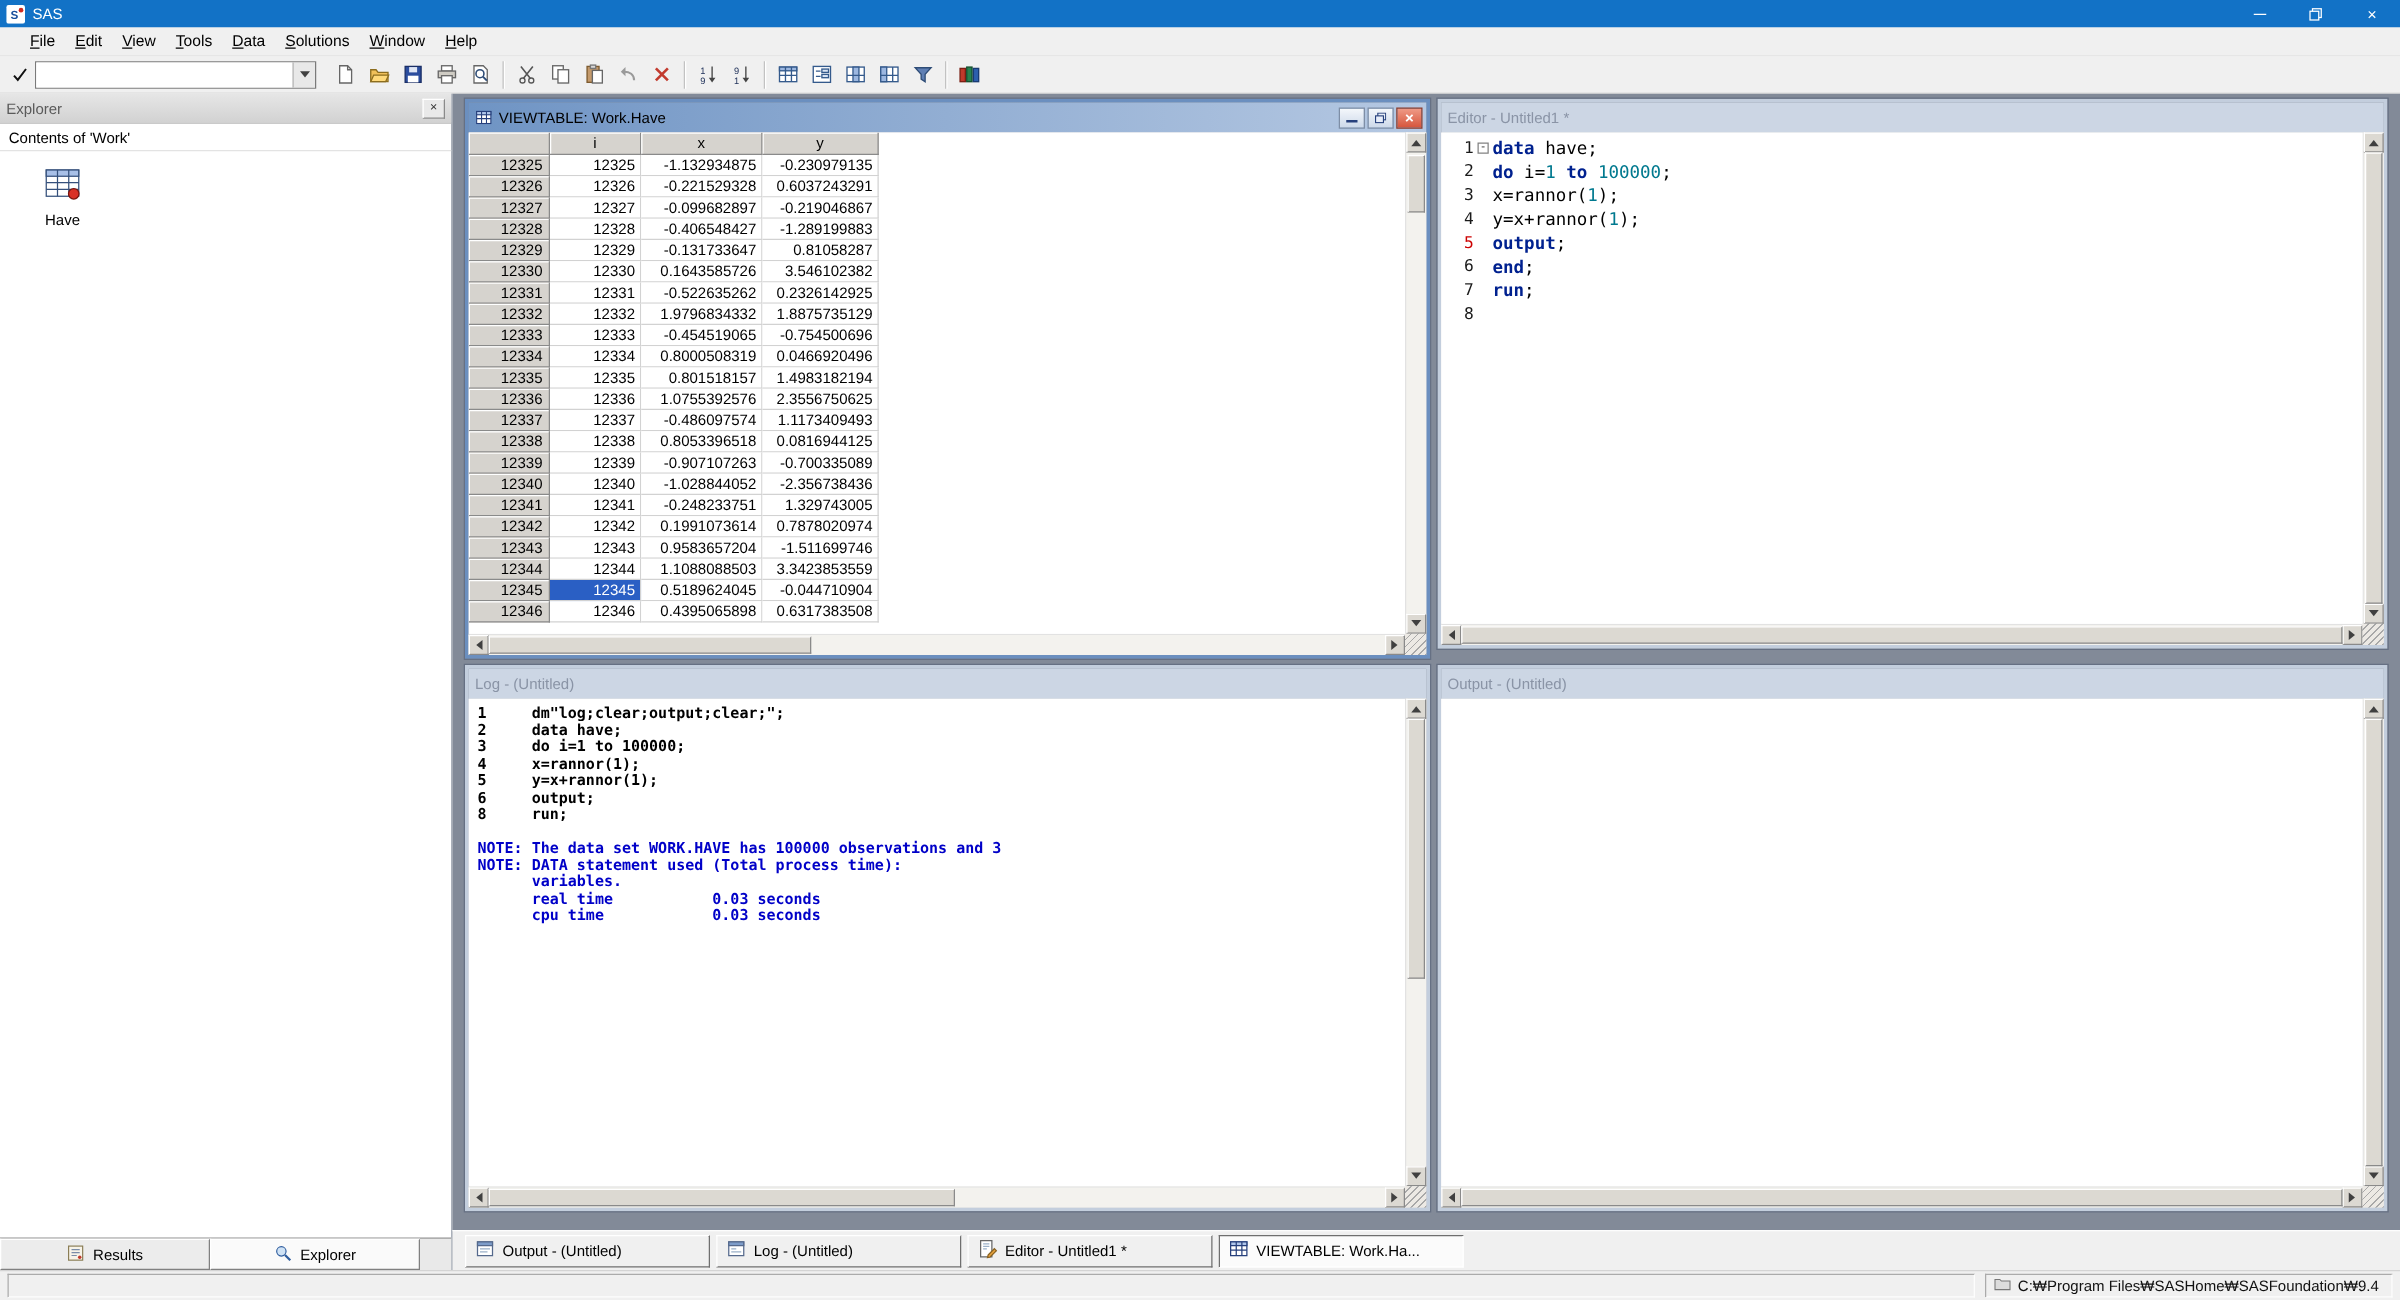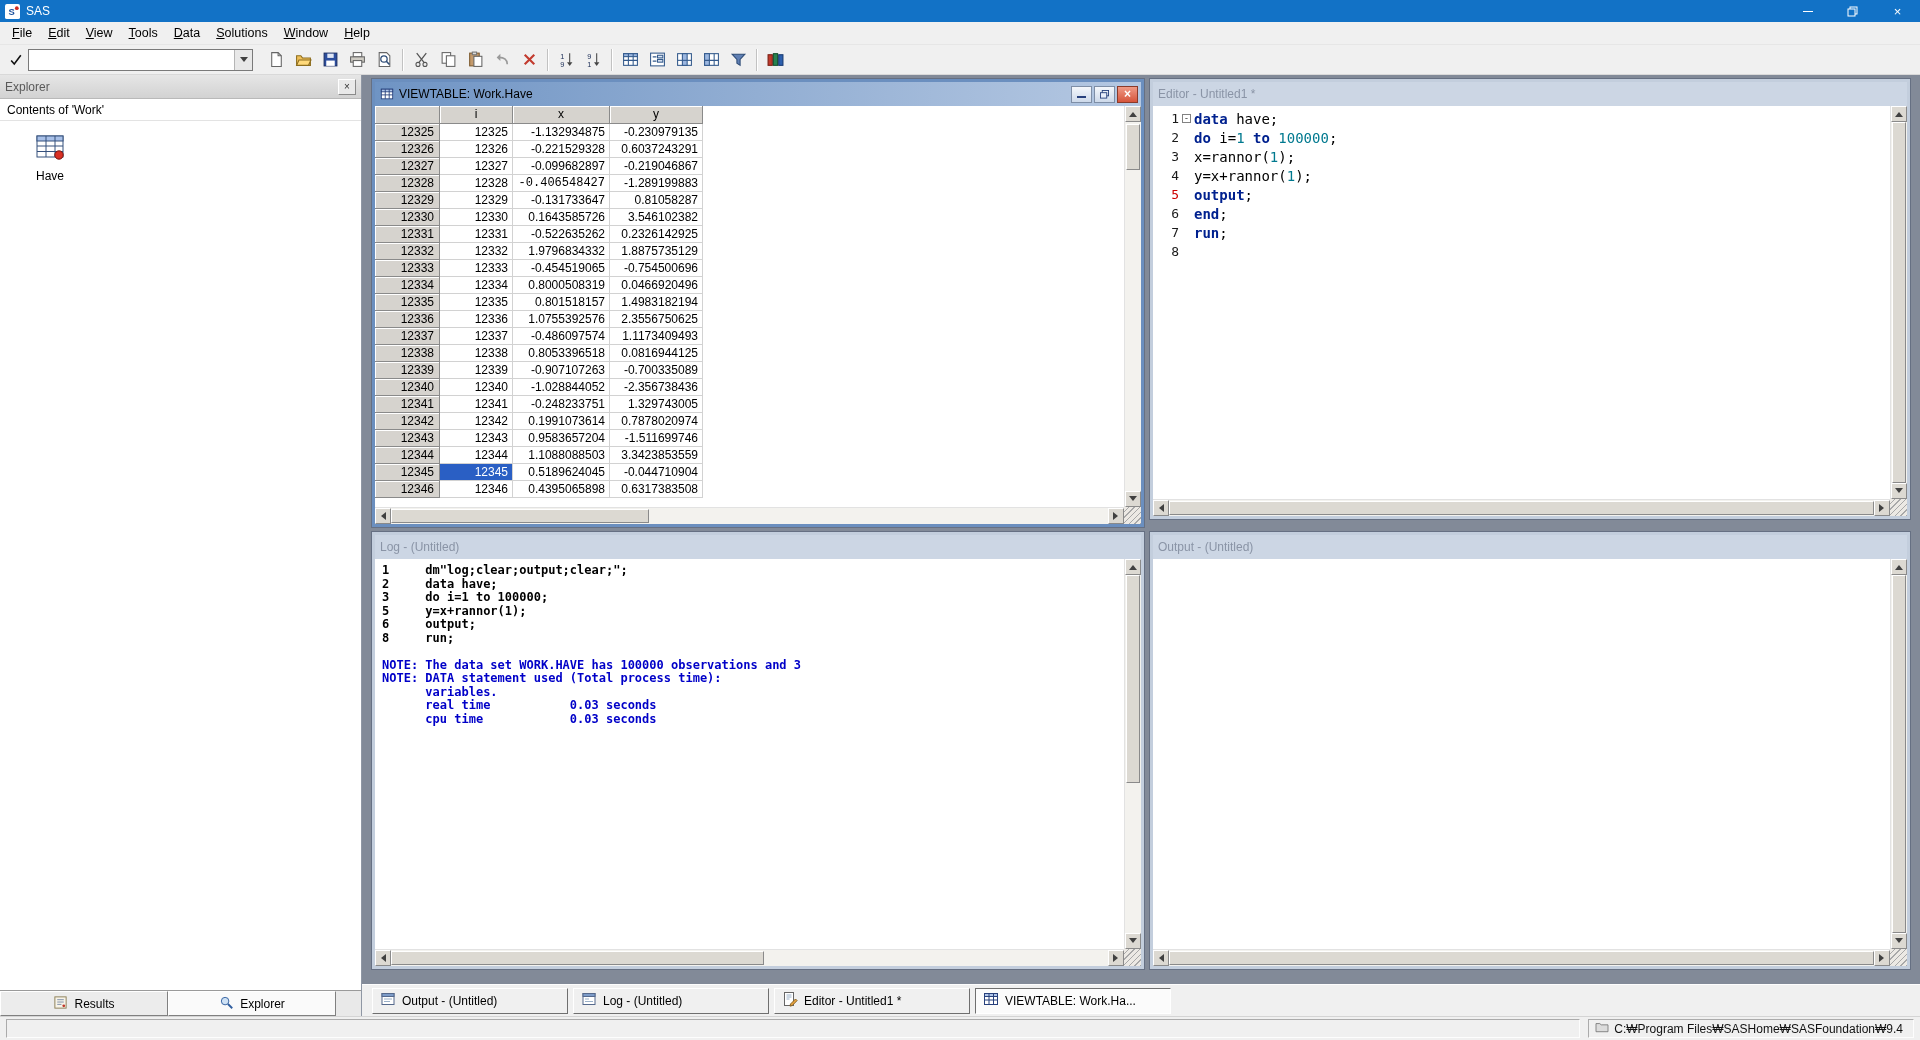--- a/index.html
+++ b/index.html
@@ -10,21 +10,21 @@
   
   .titlebar { height:22px; background:#1272c6; color:#fff; display:flex; align-items:center; padding-left:5px; gap:6px; flex:0 0 auto; }
   .titlebar .app-icon { width:15px; height:15px; display:flex; }
   .titlebar .title-text { font-size:12px; }
   .win-controls { margin-left:auto; display:flex; height:22px; }
   .wcb { width:45px; height:22px; display:flex; align-items:center; justify-content:center; }
   .wcb .min-glyph { width:10px; border-bottom:1px solid #fff; display:block; }
   .wcb.close { font-size:13px; }
 
   
-  .menubar { height:23px; background:#f0f0f0; display:flex; align-items:center; padding-left:4px; border-bottom:1px solid #e6e6e6; flex:0 0 auto; }
+  .menubar { height:23px; background:#f0f0f0; display:flex; align-items:center; padding-left:16px; border-bottom:1px solid #e6e6e6; flex:0 0 auto; }
   .menu-item { padding:3px 8px 4px; font-size:12.5px; color:#000; cursor:default; }
   .menu-item u { text-decoration:underline; }
 
   
   .toolbar { height:30px; background:#f0f0f0; display:flex; align-items:center; padding:2px 4px; border-bottom:1px solid #d9d9d9; flex:0 0 auto; }
   .cmd-check { width:24px; height:24px; display:flex; align-items:center; justify-content:center; }
   .cmd-check svg { width:14px; height:14px; }
   .combo { width:225px; height:22px; background:#fff; border:1px solid #7a7a7a; display:flex; align-items:stretch; margin-right:10px; }
   .combo input { border:0; outline:none; flex:1; font-size:12px; padding:0 4px; font-family:"Liberation Sans",sans-serif; }
   .combo-btn { width:18px; background:#e8e8e8; border-left:1px solid #b5b5b5; display:flex; align-items:center; justify-content:center; }
@@ -395,21 +395,21 @@
                   </div>
                   <div class="vt-row">
                     <div class="vt-rowhead">12327</div>
                     <div class="vt-cell" style="width: 73px;">12327</div>
                     <div class="vt-cell" style="width: 97px;">-0.099682897</div>
                     <div class="vt-cell" style="width: 93px;">-0.219046867</div>
                   </div>
                   <div class="vt-row">
                     <div class="vt-rowhead">12328</div>
                     <div class="vt-cell" style="width: 73px;">12328</div>
-                    <div class="vt-cell" style="width: 97px; font-family: Liberation Mono, monospace;">-0.406548427</div>
+                    <div class="vt-cell" style="width: 97px;">-0.406548427</div>
                     <div class="vt-cell" style="width: 93px;">-1.289199883</div>
                   </div>
                   <div class="vt-row">
                     <div class="vt-rowhead">12329</div>
                     <div class="vt-cell" style="width: 73px;">12329</div>
                     <div class="vt-cell" style="width: 97px;">-0.131733647</div>
                     <div class="vt-cell" style="width: 93px;">0.81058287</div>
                   </div>
                   <div class="vt-row">
                     <div class="vt-rowhead">12330</div>
@@ -587,20 +587,21 @@
         <div class="cw inactive" style="left:10px; top:457px; width:772px; height:437px;">
           <div class="cw-title">
             <span>Log - (Untitled)</span>
           </div>
           <div class="cw-body">
             <div class="cw-content">
               <div class="log-content">
                   <div class="log-line code">1     dm"log;clear;output;clear;";</div>
                   <div class="log-line code">2     data have;</div>
                   <div class="log-line code">3     do i=1 to 100000;</div>
+                  <div class="log-line code">4     x=rannor(1);</div>
                   <div class="log-line code">5     y=x+rannor(1);</div>
                   <div class="log-line code">6     output;</div>
                   <div class="log-line code">8     run;</div>
                   <div class="log-line code"></div>
                   <div class="log-line note">NOTE: The data set WORK.HAVE has 100000 observations and 3</div>
                   <div class="log-line note">NOTE: DATA statement used (Total process time):</div>
                   <div class="log-line note">      variables.</div>
                   <div class="log-line note">      real time           0.03 seconds</div>
                   <div class="log-line note">      cpu time            0.03 seconds</div>
                 </div>

